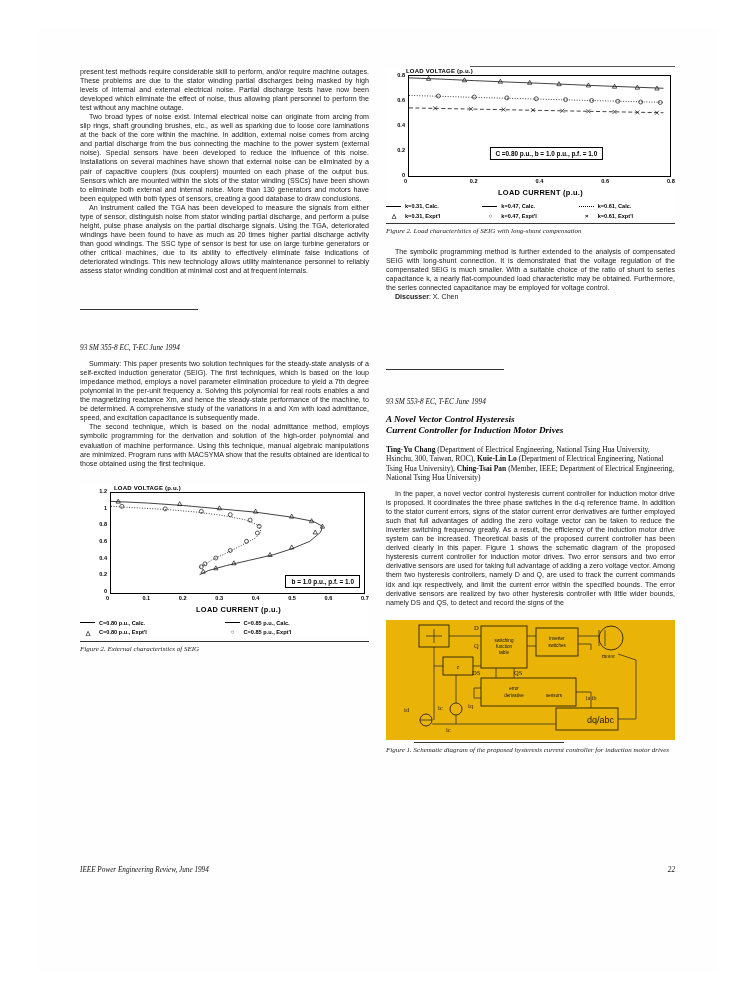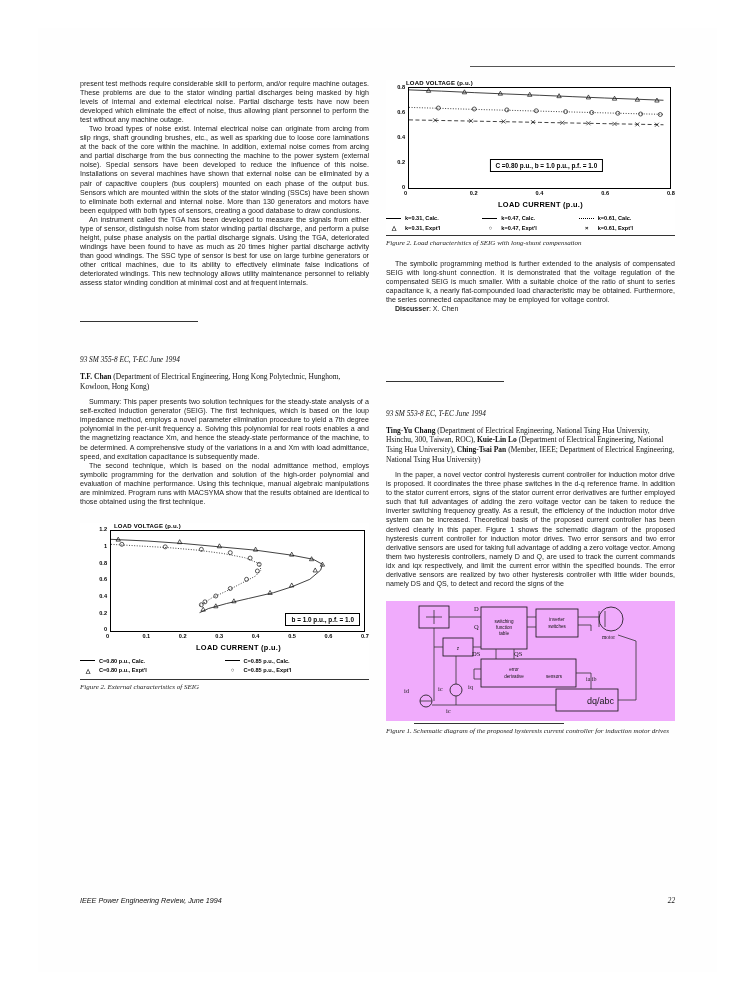--- a/index.html
+++ b/index.html
@@ -1,53 +1,53 @@
 <!DOCTYPE html>
 <html><head>
 <meta charset="utf-8">
 <style>
   html,body{margin:0;padding:0;background:#ffffff;}
   body{width:755px;height:1000px;position:relative;font-family:"Liberation Sans",sans-serif;color:#000;}
   .page{position:absolute;left:0;top:0;width:755px;height:1000px;background:#fff;}
   .scan{position:absolute;left:38px;top:28px;width:679px;height:944px;background:#fefefe;}
-  .cols{position:absolute;left:80px;top:80px;width:595px;height:790px;}
+  .cols{position:absolute;left:80px;top:68px;width:595px;height:790px;}
   .col{position:absolute;top:0;width:289px;}
   .col-left{left:0;}
   .col-right{left:306px;}
   p{margin:0 0 0 0;font-family:"Liberation Sans",sans-serif;font-size:7.1px;line-height:9.05px;text-align:justify;color:#1a1a1a;}
   p.ind{text-indent:9px;}
   .blk{margin-bottom:0px;}
   .rule{border-top:1px solid #333;height:0;margin:7px 0 7px 0;width:118px;}
   .rule.full{width:100%;}
   .paperid{font-family:"Liberation Serif",serif;font-style:italic;font-size:7.3px;color:#111;margin-bottom:8px;}
   .ptitle{font-family:"Liberation Serif",serif;font-weight:bold;font-style:italic;font-size:9.2px;line-height:11.4px;color:#000;margin-bottom:8px;}
   .authors{font-family:"Liberation Serif",serif;font-size:7.5px;line-height:9.6px;color:#111;margin-bottom:7px;}
   .authors b{font-weight:bold;}
   .summary-lead{font-weight:normal;}
   .figcap{font-family:"Liberation Serif",serif;font-style:italic;font-size:7px;line-height:8.6px;color:#222;margin-top:3px;}
   .footer{position:absolute;left:80px;top:866px;width:595px;display:flex;justify-content:space-between;align-items:flex-end;}
-  .footer .ftxt{font-family:Liberation Sans, sans-serif;font-style:italic;font-size:7.2px;color:#111;margin-top:30px;}
+  .footer .ftxt{font-family:Liberation Serif, serif;font-style:italic;font-size:7.2px;color:#111;}
   .footer .fpg{font-family:"Liberation Serif",serif;font-style:italic;font-size:7.2px;color:#111;}
   .topline{position:absolute;left:470px;top:66px;width:205px;border-top:1px solid #555;}
   
   .figbox{position:relative;width:100%;}
   .chart{position:relative;width:100%;background:#fff;}
   .axtitle{font-size:6px;font-weight:bold;letter-spacing:.2px;color:#000;}
   .plotarea{position:relative;border:1px solid #000;background:#fff;}
   .tick{position:absolute;font-size:5.6px;font-weight:bold;color:#000;}
   .xlab{text-align:center;font-size:7.4px;font-weight:bold;letter-spacing:.3px;margin-top:9px;}
   .annot{position:absolute;border:1px solid #000;background:#fff;font-size:6.4px;font-weight:bold;padding:2px 5px;white-space:nowrap;}
   .legend{margin-top:6px;width:100%;}
   .legrow{display:flex;width:100%;margin-bottom:3px;}
   .legitem{display:flex;align-items:center;font-size:5.6px;font-weight:bold;color:#000;}
   .legitem .sym{display:inline-block;width:16px;text-align:center;margin-right:3px;font-size:6px;}
   .legline{display:inline-block;width:15px;border-top:1.2px solid #000;margin-right:4px;vertical-align:middle;}
   .legdot{display:inline-block;width:15px;border-top:1.2px dotted #000;margin-right:4px;vertical-align:middle;}
   
-  .schem{position:relative;width:100%;height:120px;background:#f0abfc;}
+  .schem{position:relative;width:100%;height:120px;background:#eab308;}
 </style>
 </head>
 <body>
 
 <div class="page">
  <div class="scan"></div>
 
  <div class="topline"></div>
 
  <div class="cols">
@@ -56,24 +56,20 @@
 
     <p class="blk">present test methods require considerable skill to perform, and/or require machine outages. These problems are due to the stator winding partial discharges being masked by high levels of internal and external electrical noise. Partial discharge tests have now been developed which eliminate the effect of noise, thus allowing plant personnel to perform the test without any machine outage.</p>
     <p class="ind blk">Two broad types of noise exist. Internal electrical noise can originate from arcing from slip rings, shaft grounding brushes, etc., as well as sparking due to loose core laminations at the back of the core within the machine. In addition, external noise comes from arcing and partial discharge from the bus connecting the machine to the power system (external noise). Special sensors have been developed to reduce the influence of this noise. Installations on several machines have shown that external noise can be eliminated by a pair of capacitive couplers (bus couplers) mounted on each phase of the output bus. Sensors which are mounted within the slots of the stator winding (SSCs) have been shown to eliminate both external and internal noise. More than 130 generators and motors have been equipped with both types of sensors, creating a good database to draw conclusions.</p>
     <p class="ind blk">An instrument called the TGA has been developed to measure the signals from either type of sensor, distinguish noise from stator winding partial discharge, and perform a pulse height, pulse phase analysis on the partial discharge signals. Using the TGA, deteriorated windings have been found to have as much as 20 times higher partial discharge activity than good windings. The SSC type of sensor is best for use on large turbine generators or other critical machines, due to its ability to effectively eliminate false indications of deteriorated windings. This new technology allows utility maintenance personnel to reliably assess stator winding condition at minimal cost and at frequent internals.</p>
 
     <div style="height:26px"></div>
     <div class="rule"></div>
     <div style="height:26px"></div>
 
     <div class="paperid">93 SM 355-8 EC, T-EC June 1994</div>
-    <div class="authors">
-      <b>T.F. Chan</b>
-      <span>(Department of Electrical Engineering, Hong Kong Polytechnic, Hunghom, Kowloon, Hong Kong)</span>
-    </div>
 
     <p class="ind blk"><span class="summary-lead">Summary</span><span>: This paper presents two solution techniques for the steady-state analysis of a self-excited induction generator (SEIG). The first techniques, which is based on the loup impedance method, employs a novel parameter elimination procedure to yield a 7th degree polynomial in the per-unit frequency a. Solving this polynomial for real roots enables a and the magnetizing reactance Xm, and hence the steady-state performance of the machine, to be determined. A comprehensive study of the variations in a and Xm with load admittance, speed, and excitation capacitance is subsequently made.</span></p>
     <p class="ind blk">The second technique, which is based on the nodal admittance method, employs symbolic programming for the derivation and solution of the high-order polynomial and evaluation of machine performance. Using this technique, manual algebraic manipulations are minimized. Program runs with MACSYMA show that the results obtained are identical to those obtained using the first technique.</p>
 
     <div style="height:16px"></div>
 
     <div class="figbox">
       <div class="chart">
         <div class="axtitle" style="margin-left:34px;margin-bottom:1px;">LOAD VOLTAGE (p.u.)</div>
         <div style="position:relative;height:104px;">
@@ -254,20 +250,24 @@
     <div style="height:12px"></div>
 
     <p class="ind blk">The symbolic programming method is further extended to the analysis of compensated SEIG with long-shunt connection. It is demonstrated that the voltage regulation of the compensated SEIG is much smaller. With a suitable choice of the ratio of shunt to series capacitance k, a nearly flat-compounded load characteristic may be obtained. Furthermore, the series connected capacitance may be employed for voltage control.</p>
     <p class="ind blk"><b>Discusser</b><span>: X. Chen</span></p>
 
     <div style="height:60px"></div>
     <div class="rule"></div>
     <div style="height:20px"></div>
 
     <div class="paperid">93 SM 553-8 EC, T-EC June 1994</div>
+    <div class="ptitle">
+      <span>A Novel Vector Control Hysteresis</span><br>
+      <span>Current Controller for Induction Motor Drives</span>
+    </div>
     <div class="authors">
       <b>Ting-Yu Chang</b>
       <span>(Department of Electrical Engineering, National Tsing Hua University, Hsinchu, 300, Taiwan, ROC), </span><b>Kuie-Lin Lo</b>
       <span>(Department of Electrical Engineering, National Tsing Hua University), </span><b>Ching-Tsai Pan</b>
       <span>(Member, IEEE; Department of Electrical Engineering, National Tsing Hua University)</span>
     </div>
 
     <p class="ind blk">In the paper, a novel vector control hysteresis current controller for induction motor drive is proposed. It coordinates the three phase switches in the d-q reference frame. In addition to the stator current errors, signs of the stator current error derivatives are further employed such that full advantages of adding the zero voltage vector can be taken to reduce the inverter switching frequency greatly. As a result, the efficiency of the induction motor drive system can be increased. Theoretical basis of the proposed current controller has been derived clearly in this paper. Figure 1 shows the schematic diagram of the proposed hysteresis current controller for induction motor drives. Two error sensors and two error derivative sensors are used for taking full advantage of adding a zero voltage vector. Among them two hysteresis controllers, namely D and Q, are used to track the current commands idx and iqx respectively, and limit the current error within the specified bounds. The error derivative sensors are realized by two other hysteresis controller with little wider bounds, namely DS and QS, to detect and record the signs of the</p>
 
     <div style="height:12px"></div>

